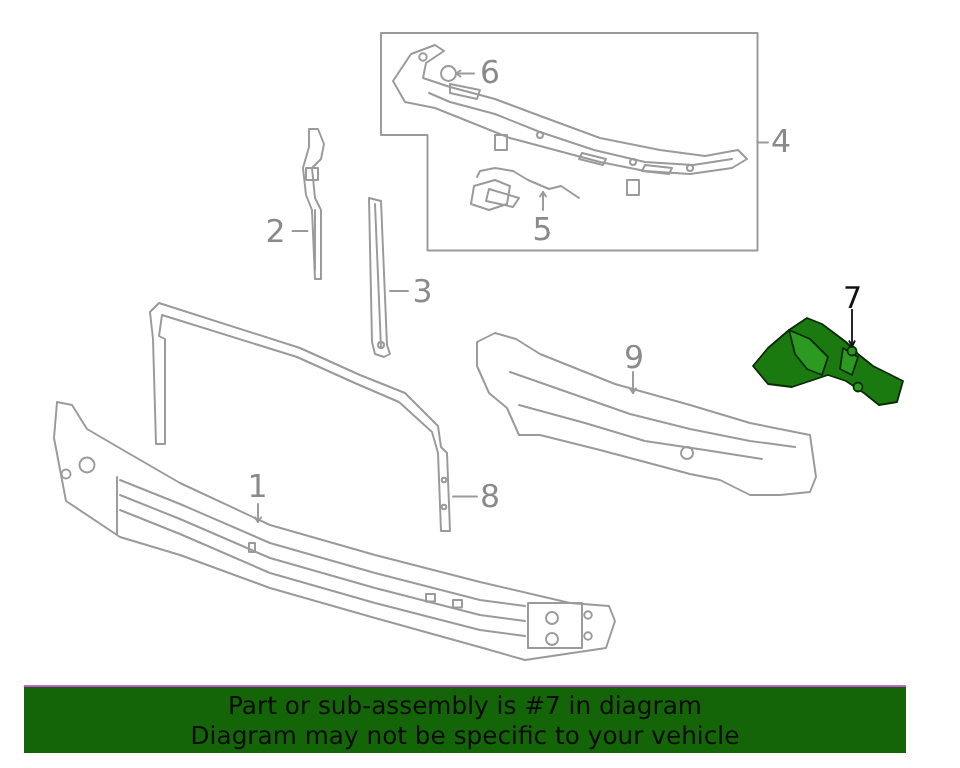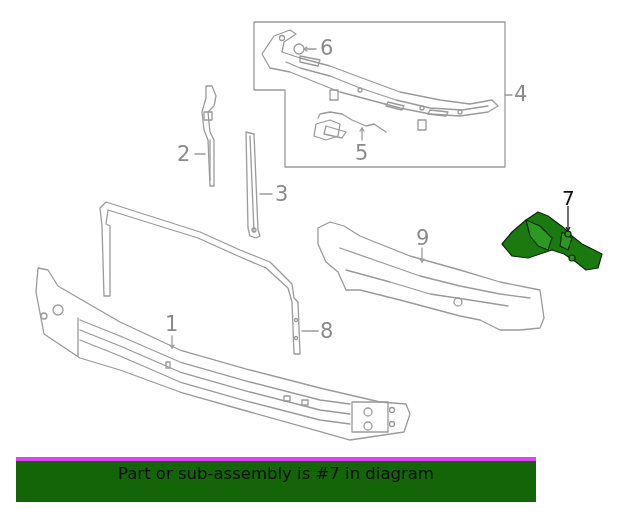--- a/index.html
+++ b/index.html
@@ -1,20 +1,20 @@
 <!DOCTYPE html>
 <html><head>
 <meta charset="utf-8">
 <style>
   html, body { margin: 0; padding: 0; background: #ffffff; }
   body { width: 640px; height: 512px; position: relative; overflow: hidden; font-family: "DejaVu Sans", sans-serif; }
   #diagram { position: absolute; left: 0; top: 0; width: 640px; height: 512px; }
   .callout { position: absolute; font-family: "DejaVu Sans", sans-serif; font-size: 21px; color: #8a8a8a; line-height: 1; }
   .callout.hl { color: #111111; font-size: 20px; }
-  .banner { position: absolute; left: 16px; top: 457px; width: 520px; height: 45px; background: #136507; border-top: 4px solid #d946ef; color: #0b0b0b; text-align: center; font-size: 16.5px; line-height: 20px; padding-top: 3px; box-sizing: border-box; }
+  .banner { position: absolute; left: 16px; top: 457px; width: 588px; height: 45px; background: #136507; border-top: 1px solid #d946ef; color: #0b0b0b; text-align: center; font-size: 16.5px; line-height: 20px; padding-top: 3px; box-sizing: border-box; }
   .banner div { white-space: nowrap; }
 </style>
 </head>
 <body>
 
 <svg id="diagram" viewBox="0 0 640 512" xmlns="http://www.w3.org/2000/svg">
   <g fill="none" stroke="#9a9a9a" stroke-width="1.3" stroke-linejoin="round" stroke-linecap="round">
 
     <path d="M254 22 L505 22 L505 167 L285 167 L285 90 L254 90 Z"></path>
     <line x1="505" y1="95" x2="512" y2="95"></line>
@@ -112,13 +112,14 @@
 <span class="callout" style="left:275px; top:184px;">3</span>
 <span class="callout" style="left:514px; top:84px;">4</span>
 <span class="callout" style="left:355px; top:143px;">5</span>
 <span class="callout" style="left:320px; top:38px;">6</span>
 <span class="callout hl" style="left:562px; top:188px;">7</span>
 <span class="callout" style="left:320px; top:321px;">8</span>
 <span class="callout" style="left:416px; top:228px;">9</span>
 
 <div class="banner">
   <div>Part or sub-assembly is #7 in diagram</div>
+  <div>Diagram may not be specific to your vehicle</div>
 </div>
 
 </body></html>

